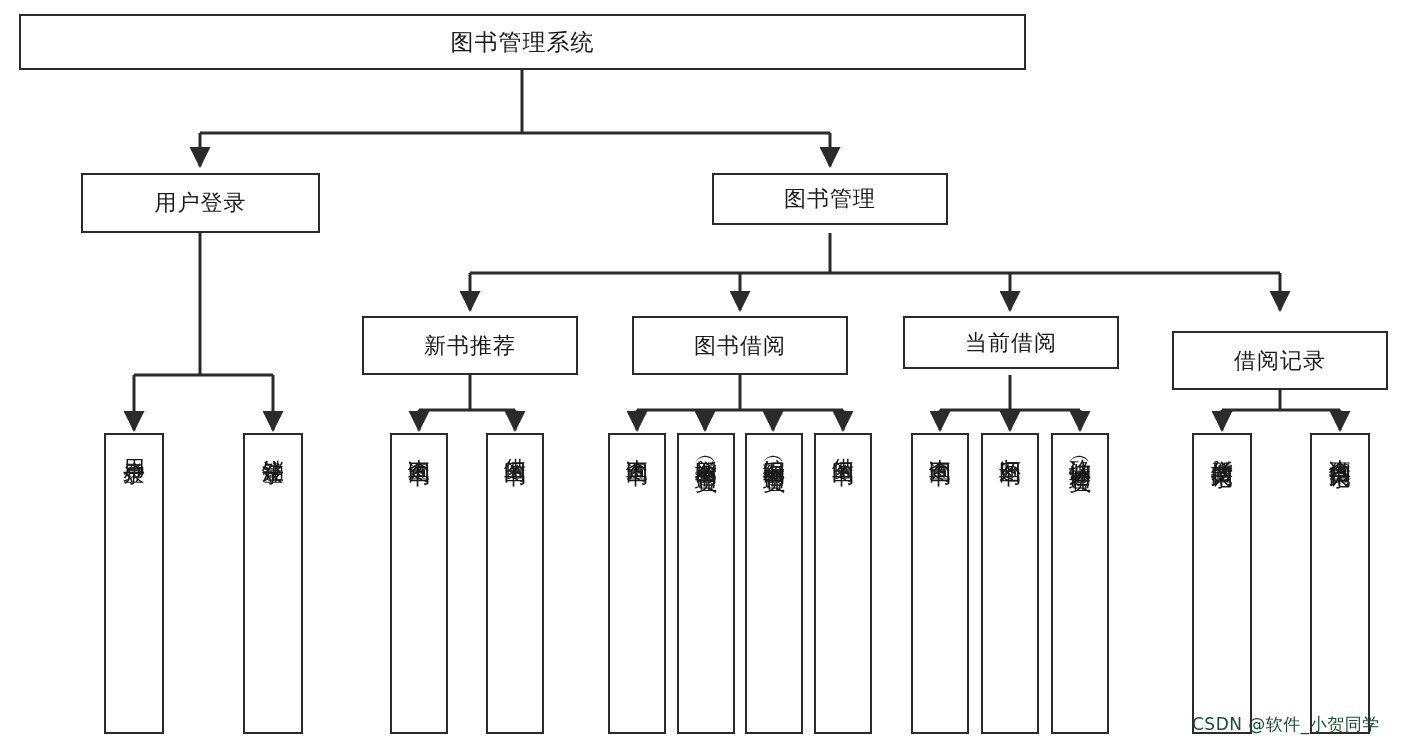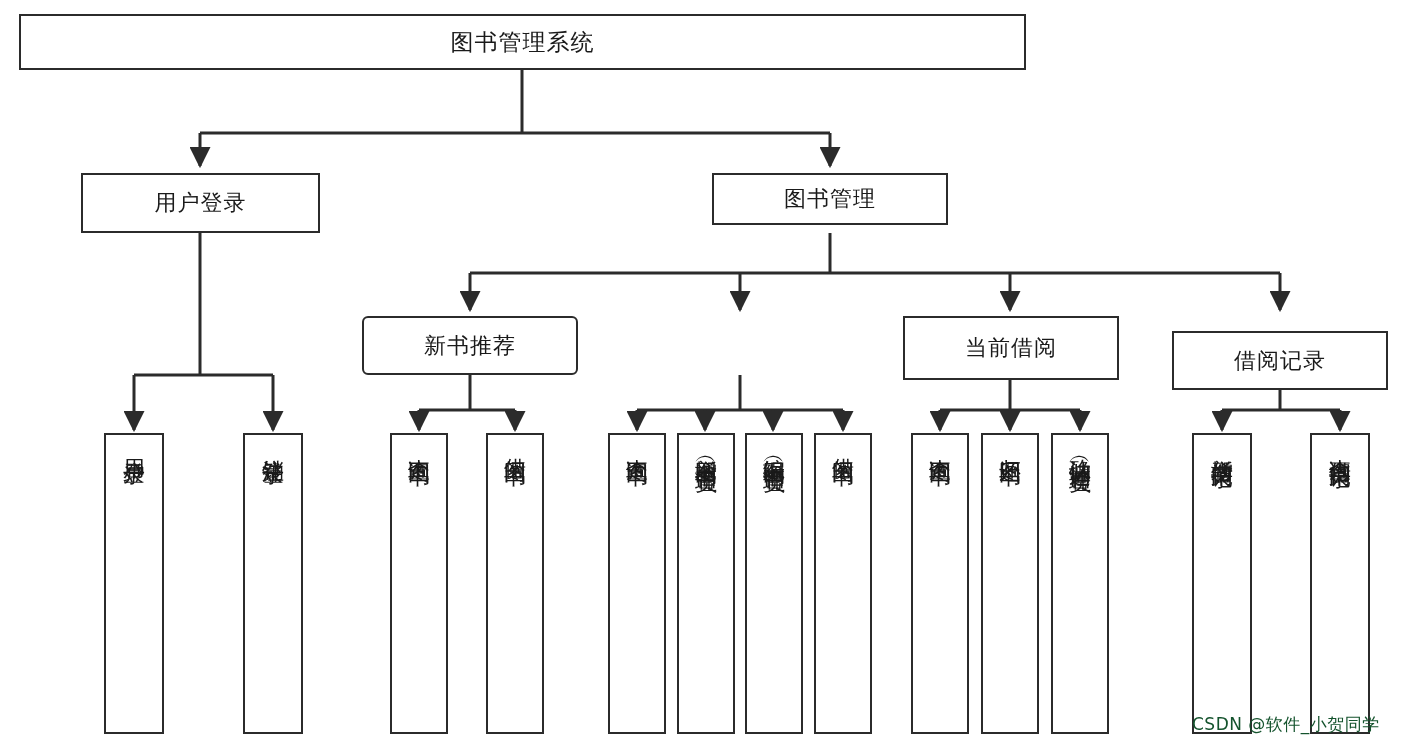--- a/index.html
+++ b/index.html
@@ -122,24 +122,27 @@
     <span class="htext">图书管理系统</span>
   </div>
 
   <div class="node lvl2" style="left:81px;top:173px;width:239px;height:60px;">
     <span class="htext">用户登录</span>
   </div>
   <div class="node lvl2" style="left:712px;top:173px;width:236px;height:52px;">
     <span class="htext">图书管理</span>
   </div>
 
-  <div class="node lvl3" style="left:362px;top:316px;width:216px;height:59px;border-radius:6px;">
+  <div class="node lvl3" style="left:362px;top:316px;width:216px;height:59px;">
     <span class="htext">新书推荐</span>
   </div>
-  <div class="node lvl3" style="left:903px;top:316px;width:216px;height:64px;text-align:right;">
+  <div class="node lvl3" style="left:632px;top:316px;width:216px;height:59px;">
+    <span class="htext">图书借阅</span>
+  </div>
+  <div class="node lvl3" style="left:903px;top:316px;width:216px;height:53px;text-align:right;">
     <span class="htext">当前借阅</span>
   </div>
   <div class="node lvl3" style="left:1172px;top:316px;width:216px;height:59px;margin-top:15px;">
     <span class="htext">借阅记录</span>
   </div>
 
   <div class="node leaf" style="left:104px;top:433px;width:60px;height:301px;">
     <span class="vtext">用户登录</span>
   </div>
   <div class="node leaf" style="left:243px;top:433px;width:60px;height:301px;">

